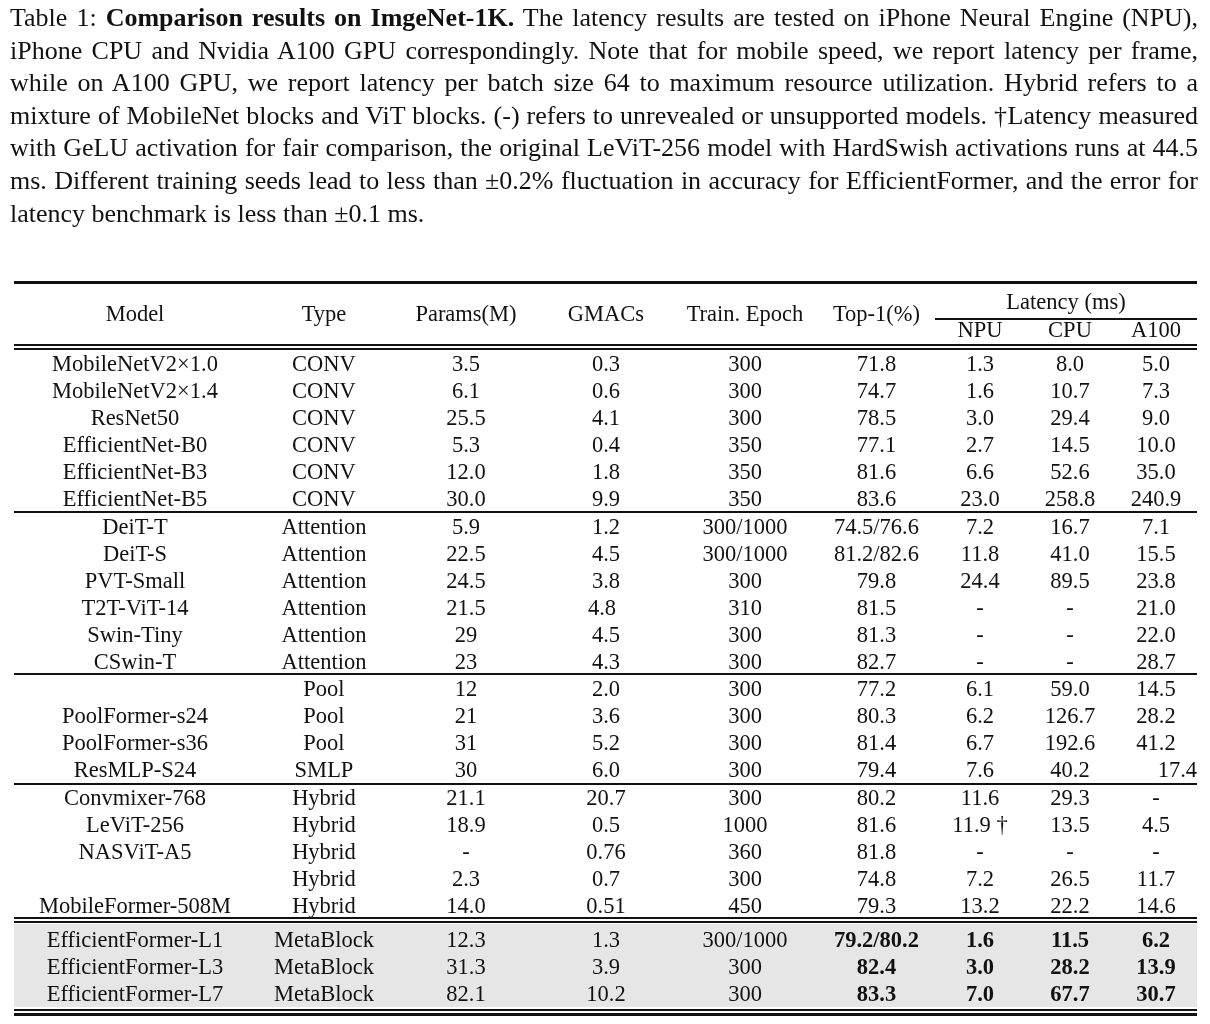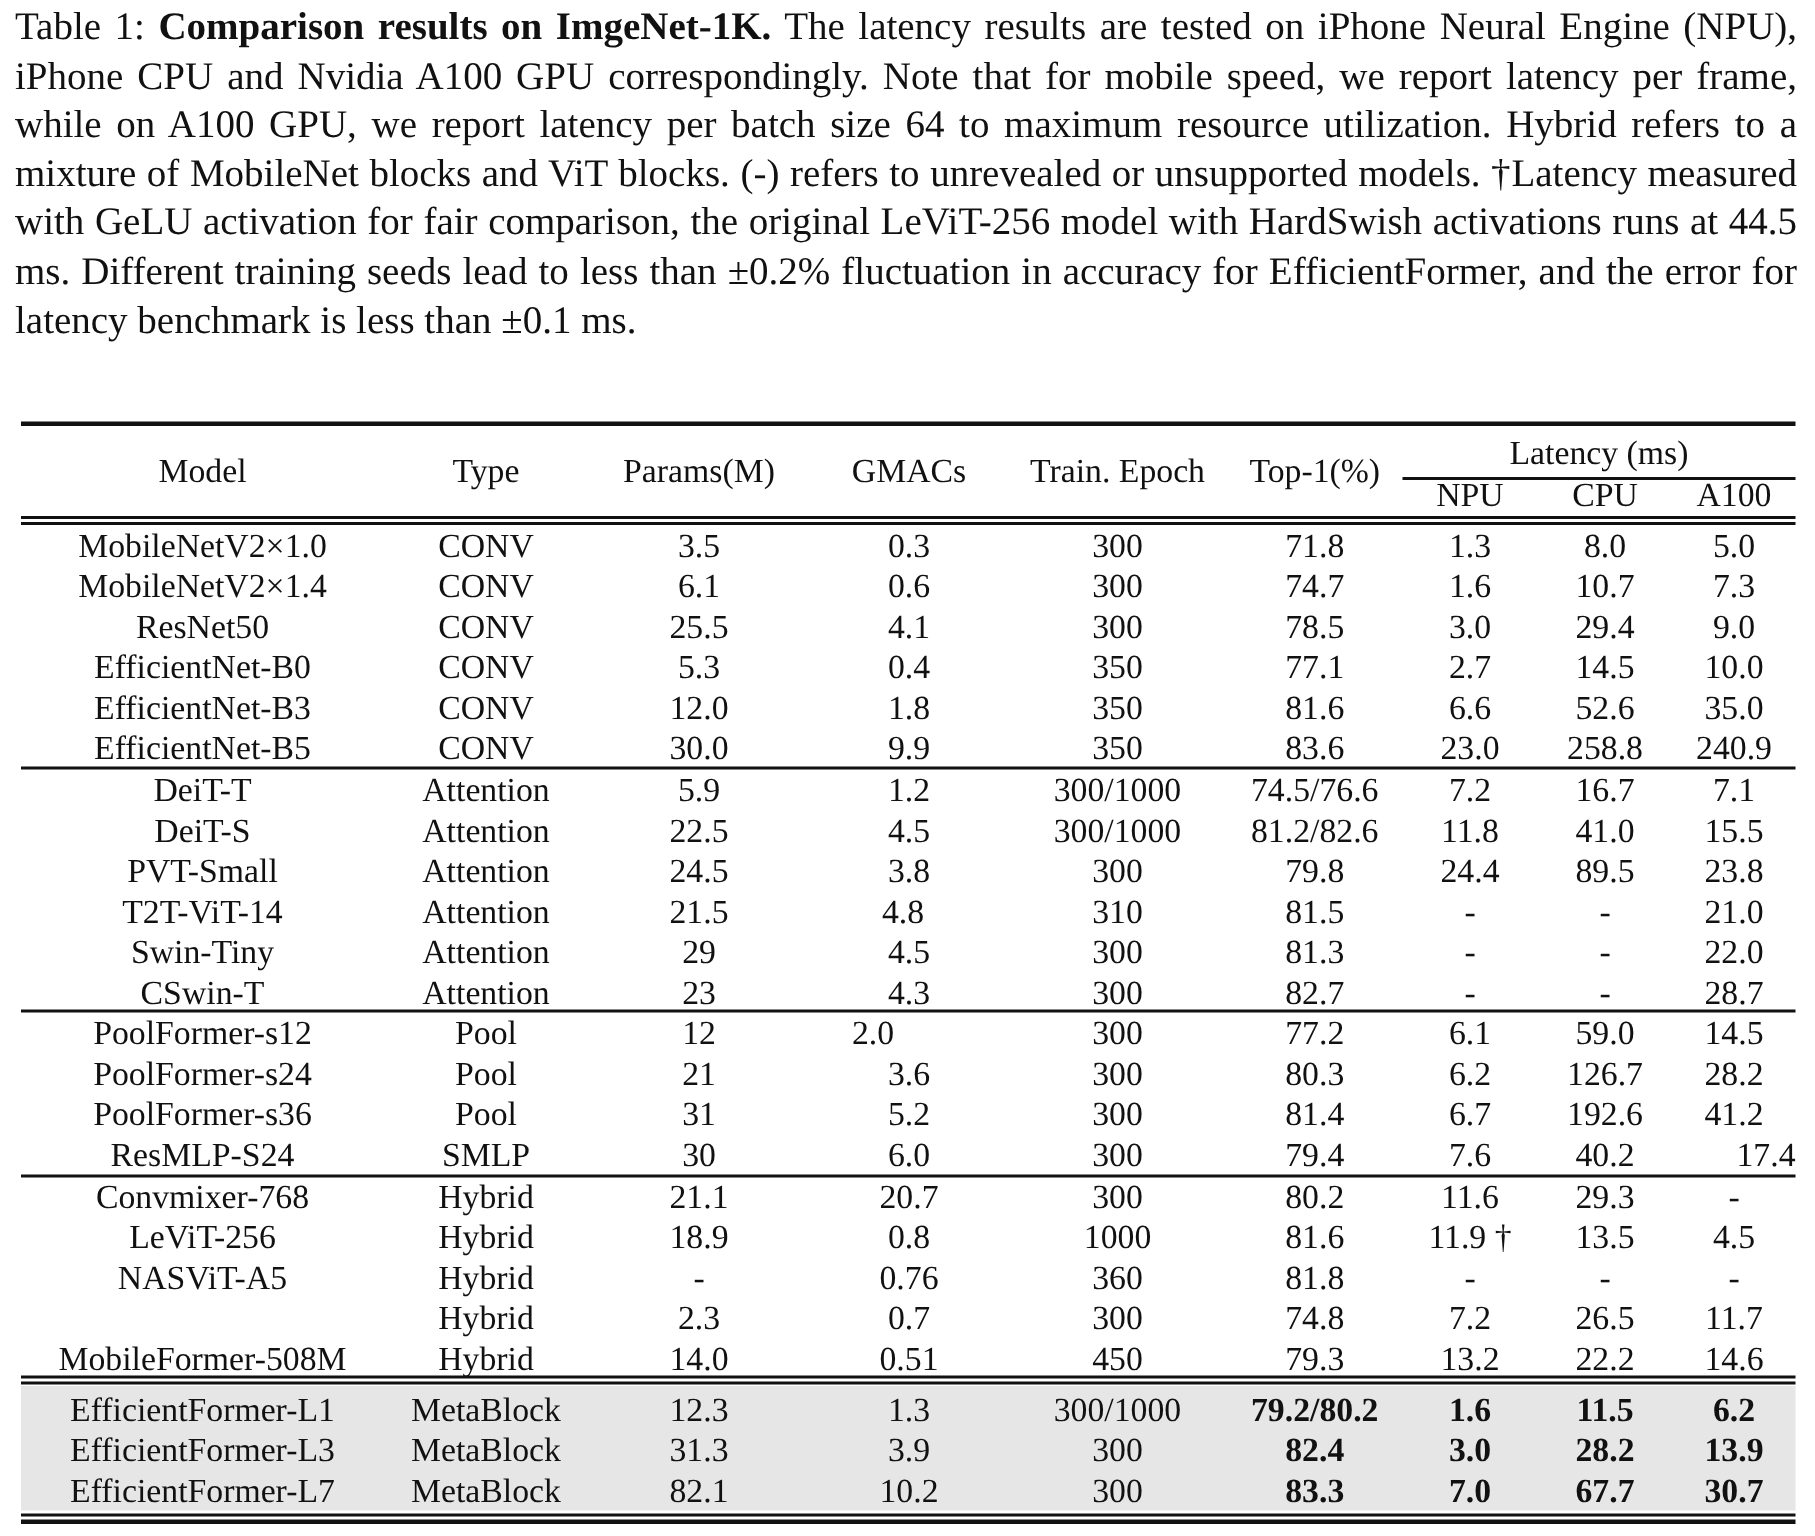--- a/index.html
+++ b/index.html
@@ -188,24 +188,23 @@
         <div class="cell" style="left: 242px; width: 136px;">Attention</div>
         <div class="cell" style="left: 378px; width: 148px;">23</div>
         <div class="cell" style="left: 526px; width: 132px;">4.3</div>
         <div class="cell" style="left: 658px; width: 146px;">300</div>
         <div class="cell" style="left: 804px; width: 117px;">82.7</div>
         <div class="cell" style="left: 921px; width: 90px;">-</div>
         <div class="cell" style="left: 1011px; width: 90px;">-</div>
         <div class="cell" style="left: 1101px; width: 82px;">28.7</div>
       </div>
       <div class="row" style="top: 394px;">
-        <div class="cell" style="left: 0px; width: 242px;">PoolFormer-s12</div>
         <div class="cell" style="left: 242px; width: 136px;">Pool</div>
         <div class="cell" style="left: 378px; width: 148px;">12</div>
-        <div class="cell" style="left: 502px; width: 132px;">2.0</div>
+        <div class="cell" style="left: 526px; width: 132px;">2.0</div>
         <div class="cell" style="left: 658px; width: 146px;">300</div>
         <div class="cell" style="left: 804px; width: 117px;">77.2</div>
         <div class="cell" style="left: 921px; width: 90px;">6.1</div>
         <div class="cell" style="left: 1011px; width: 90px;">59.0</div>
         <div class="cell" style="left: 1101px; width: 82px;">14.5</div>
       </div>
       <div class="row" style="top: 420.9px;">
         <div class="cell" style="left: 0px; width: 242px;">PoolFormer-s24</div>
         <div class="cell" style="left: 242px; width: 136px;">Pool</div>
         <div class="cell" style="left: 378px; width: 148px;">21</div>
@@ -246,21 +245,21 @@
         <div class="cell" style="left: 658px; width: 146px;">300</div>
         <div class="cell" style="left: 804px; width: 117px;">80.2</div>
         <div class="cell" style="left: 921px; width: 90px;">11.6</div>
         <div class="cell" style="left: 1011px; width: 90px;">29.3</div>
         <div class="cell" style="left: 1101px; width: 82px;">-</div>
       </div>
       <div class="row" style="top: 529.9px;">
         <div class="cell" style="left: 0px; width: 242px;">LeViT-256</div>
         <div class="cell" style="left: 242px; width: 136px;">Hybrid</div>
         <div class="cell" style="left: 378px; width: 148px;">18.9</div>
-        <div class="cell" style="left: 526px; width: 132px;">0.8</div>
+        <div class="cell" style="left: 526px; width: 132px;">0.5</div>
         <div class="cell" style="left: 658px; width: 146px;">1000</div>
         <div class="cell" style="left: 804px; width: 117px;">81.6</div>
         <div class="cell" style="left: 921px; width: 90px;">11.9 †</div>
         <div class="cell" style="left: 1011px; width: 90px;">13.5</div>
         <div class="cell" style="left: 1101px; width: 82px;">4.5</div>
       </div>
       <div class="row" style="top: 556.8px;">
         <div class="cell" style="left: 0px; width: 242px;">NASViT-A5</div>
         <div class="cell" style="left: 242px; width: 136px;">Hybrid</div>
         <div class="cell" style="left: 378px; width: 148px;">-</div>

